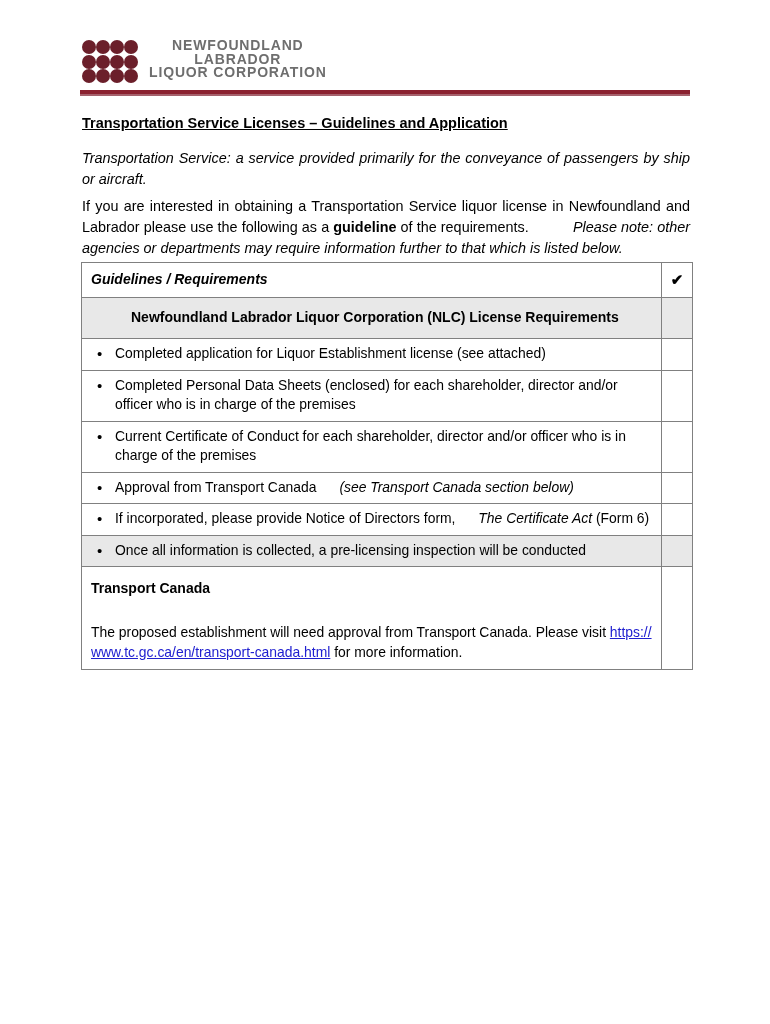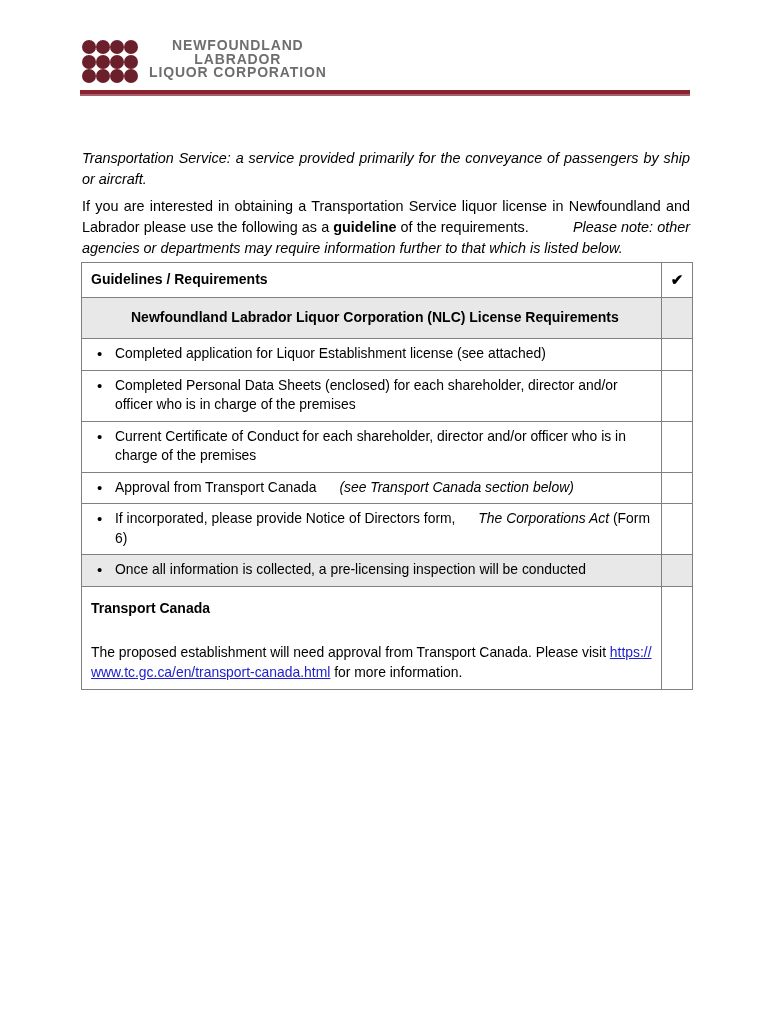--- a/index.html
+++ b/index.html
@@ -129,20 +129,21 @@
     background: #ffffff;
   }
   .req-table td.shade { background: #e8e8e8; }
 
   .col-check { width: 31px; }
   .cell-head {
     font-weight: bold;
     font-size: 14px;
     padding: 7px 9px 8px 9px;
     line-height: 19px;
+    font-style: italic;
   }
   .cell-section {
     font-weight: bold;
     font-size: 14px;
     padding: 10px 9px 11px 9px;
     line-height: 19px;
     margin-left: 40px;
   }
 
   .check-mark {
@@ -215,20 +216,21 @@
     </div>
     <div class="wordmark">
       <span>NEWFOUNDLAND</span>
       <span>LABRADOR</span>
       <span>LIQUOR CORPORATION</span>
     </div>
   </div>
   <div class="rule-main"></div>
   <div class="rule-sub"></div>
 
+  <div class="doc-title">Transportation Service Licenses – Guidelines and Application</div>
 
   <div class="para p-def">Transportation Service: a service provided primarily for the conveyance of passengers by ship or aircraft.</div>
 
   <div class="para p-intro"><span>If you are interested in obtaining a Transportation Service liquor license in Newfoundland and Labrador please use the following as a </span><b>guideline</b><span> of the requirements. </span><i>Please note: other agencies or departments may require information further to that which is listed below.</i></div>
 
   <table class="req-table">
     <colgroup>
       <col>
       <col class="col-check">
     </colgroup>
@@ -287,21 +289,21 @@
             <span class="btxt"><span>Approval from Transport Canada </span><i>(see Transport Canada section below)</i></span>
           </div>
         </td>
         <td></td>
       </tr>
 
       <tr>
         <td>
           <div class="bullet-row">
             <span class="dot">•</span>
-            <span class="btxt"><span>If incorporated, please provide Notice of Directors form, </span><i>The Corporations Act</i><span> (Form 6)</span></span>
+            <span class="btxt"><span>If incorporated, please provide Notice of Directors form, </span><i>The Certificate Act</i><span> (Form 6)</span></span>
           </div>
         </td>
         <td></td>
       </tr>
 
       <tr>
         <td class="shade">
           <div class="bullet-row">
             <span class="dot">•</span>
             <span class="btxt">Once all information is collected, a pre-licensing inspection will be conducted</span>

